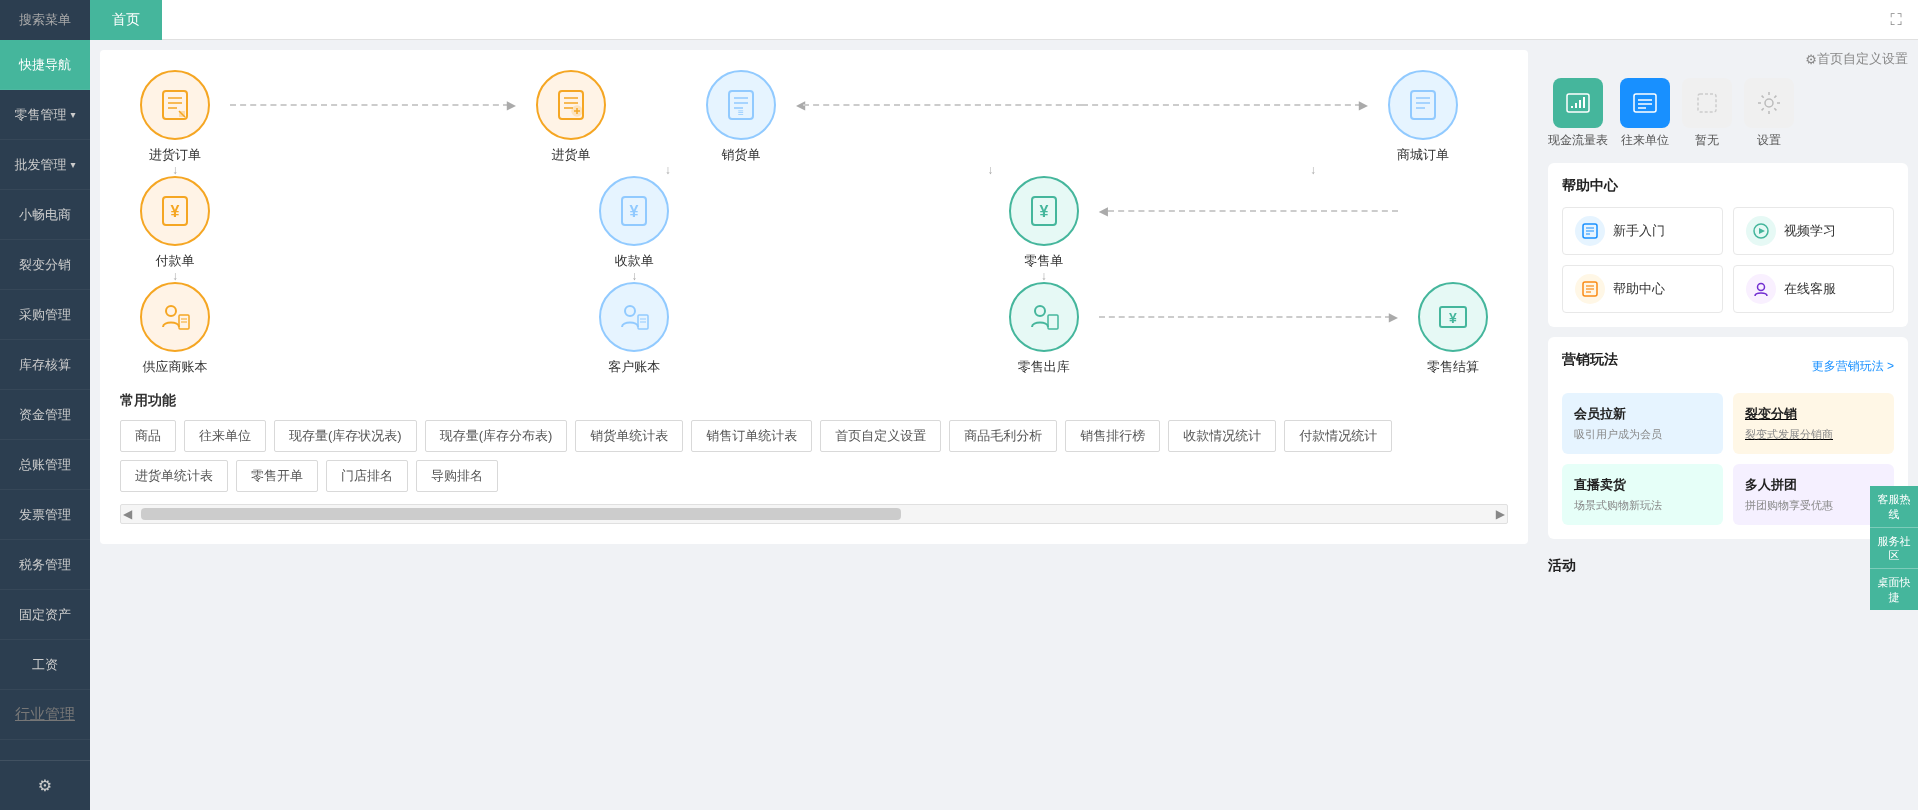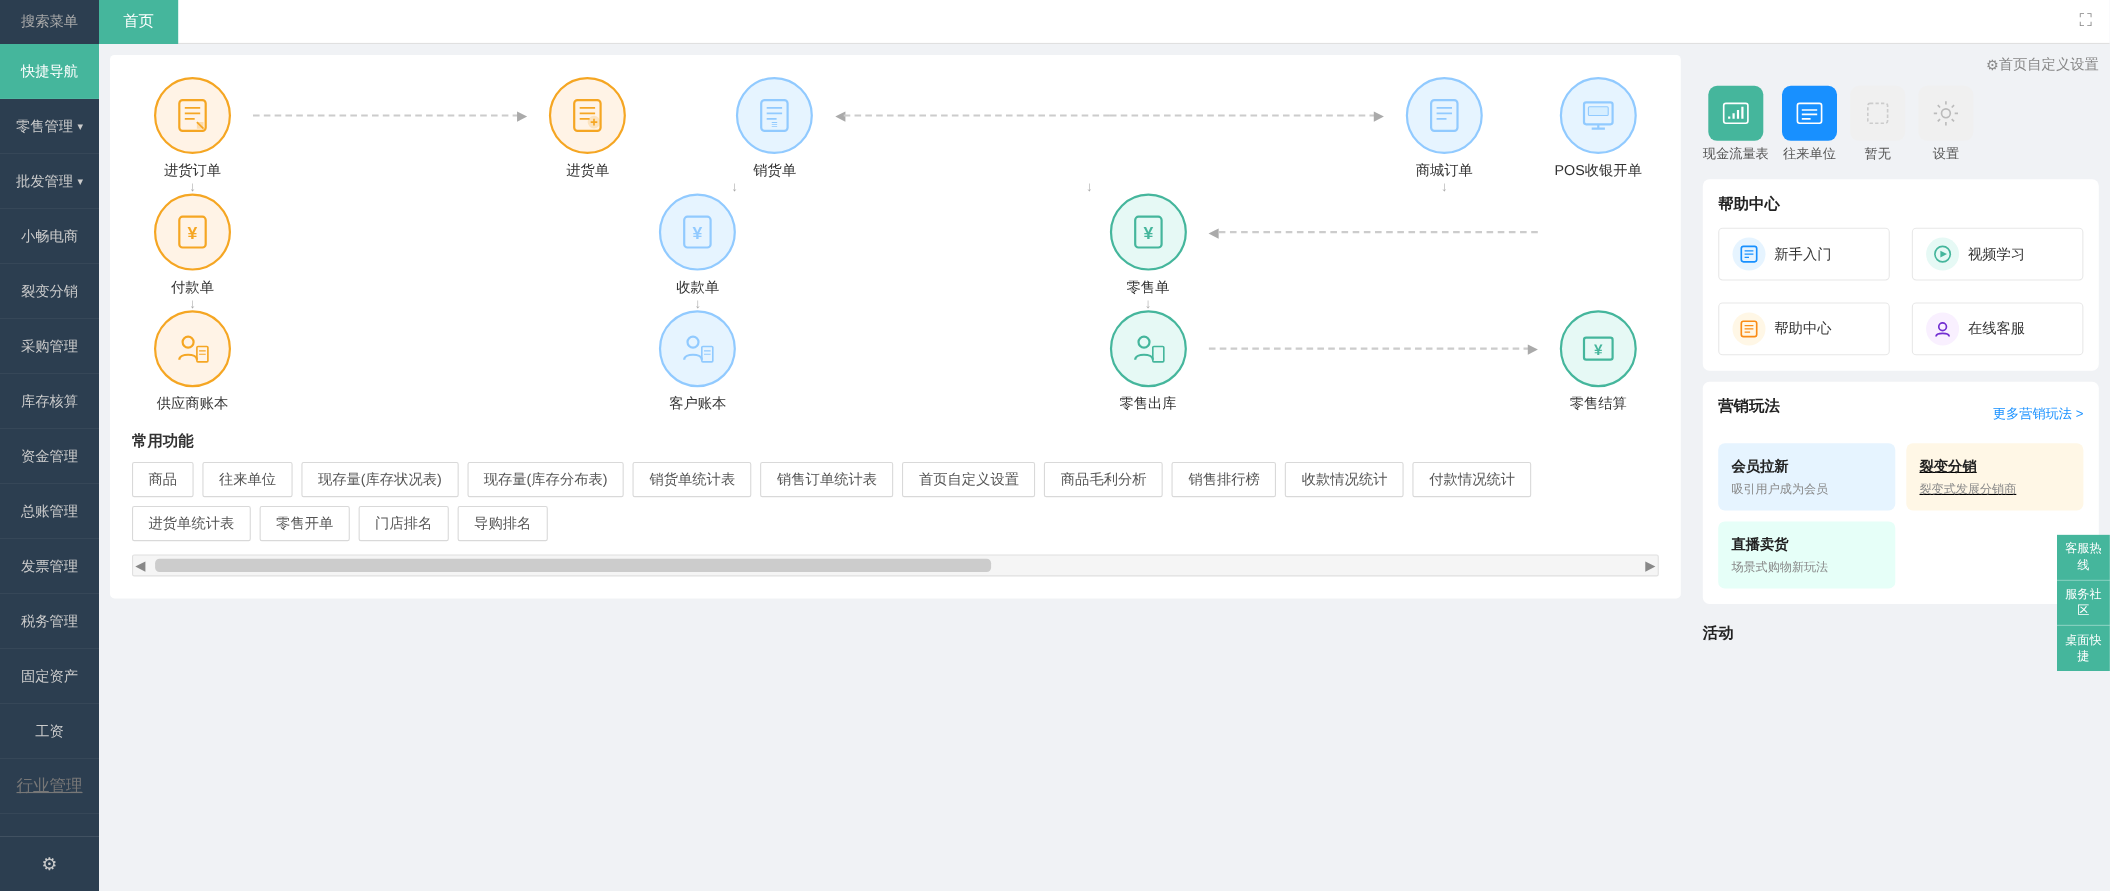--- a/index.html
+++ b/index.html
@@ -61,21 +61,21 @@
     .quick-icon-item { display: flex; flex-direction: column; align-items: center; gap: 4px; cursor: pointer; }
     .quick-icon-box { width: 50px; height: 50px; border-radius: 8px; display: flex; align-items: center; justify-content: center; font-size: 22px; }
     .icon-teal { background: #45b69c; color: #fff; }
     .icon-blue-active { background: #1890ff; color: #fff; }
     .icon-gray { background: #f0f0f0; color: #bbb; }
     .quick-icon-label { font-size: 12px; color: #555; text-align: center; }
 
     
     .help-card { background: #fff; border-radius: 6px; padding: 14px; margin-bottom: 10px; }
     .card-title { font-size: 14px; font-weight: bold; color: #222; margin-bottom: 12px; }
-    .help-grid { display: grid; grid-template-columns: 1fr 1fr; gap: 20px; }
+    .help-grid { display: grid; grid-template-columns: 1fr 1fr; gap: 10px; }
     .help-item { display: flex; align-items: center; gap: 8px; padding: 8px 12px; border: 1px solid #e8e8e8; border-radius: 4px; cursor: pointer; }
     .help-icon { width: 30px; height: 30px; border-radius: 50%; display: flex; align-items: center; justify-content: center; font-size: 15px; }
     .hi-blue { background: #e6f4ff; color: #1890ff; }
     .hi-green { background: #e6f9f5; color: #45b69c; }
     .hi-orange { background: #fff7e6; color: #fa8c16; }
     .hi-purple { background: #f9f0ff; color: #722ed1; }
     .help-text { font-size: 13px; color: #333; }
 
     
     .marketing-card { background: #fff; border-radius: 6px; padding: 14px; margin-bottom: 10px; }
@@ -210,31 +210,20 @@
                     <line x1="11" y1="11" x2="25" y2="11" stroke="#91caff" stroke-width="1.5"></line>
                     <line x1="11" y1="16" x2="25" y2="16" stroke="#91caff" stroke-width="1.5"></line>
                     <line x1="11" y1="21" x2="20" y2="21" stroke="#91caff" stroke-width="1.5"></line>
                   </svg>
               </div>
               <div class="flow-label">商城订单</div>
             </div>
 
             <div style="width: 30px; margin-bottom:24px;"></div>
 
-            <div class="node-col">
-              <div class="flow-circle circle-blue">
-                <svg width="36" height="36" viewBox="0 0 36 36">
-                    <rect x="5" y="6" width="26" height="20" rx="2" fill="none" stroke="#91caff" stroke-width="2"></rect>
-                    <rect x="9" y="10" width="18" height="8" rx="1" fill="#d6eeff" stroke="#91caff" stroke-width="1"></rect>
-                    <line x1="12" y1="30" x2="24" y2="30" stroke="#91caff" stroke-width="2"></line>
-                    <line x1="18" y1="26" x2="18" y2="30" stroke="#91caff" stroke-width="2"></line>
-                  </svg>
-              </div>
-              <div class="flow-label">POS收银开单</div>
-            </div>
           </div>
 
           <div style="display:flex; align-items:flex-start; margin-bottom:0;">
 
             <div style="width:110px; display:flex; justify-content:center;">
                 <div class="arr-d">↓</div>
               </div>
             <div style="flex:1;"></div>
             <div style="width:110px;"></div>
             <div style="width:60px;"></div>
@@ -508,20 +497,24 @@
             <div class="mkt-desc">吸引用户成为会员</div>
           </div>
           <div class="mkt-item" style="background:#fff7e6;text-decoration:underline;">
             <div class="mkt-title">裂变分销</div>
             <div class="mkt-desc">裂变式发展分销商</div>
           </div>
           <div class="mkt-item" style="background:#e6fff8;">
             <div class="mkt-title">直播卖货</div>
             <div class="mkt-desc">场景式购物新玩法</div>
           </div>
+          <div class="mkt-item" style="background:#f5f0ff;">
+            <div class="mkt-title">多人拼团</div>
+            <div class="mkt-desc">拼团购物享受优惠</div>
+          </div>
         </div>
       </div>
 
       <div class="activity-title">活动</div>
 
     </div>
 
   </div>
 </div>
 

